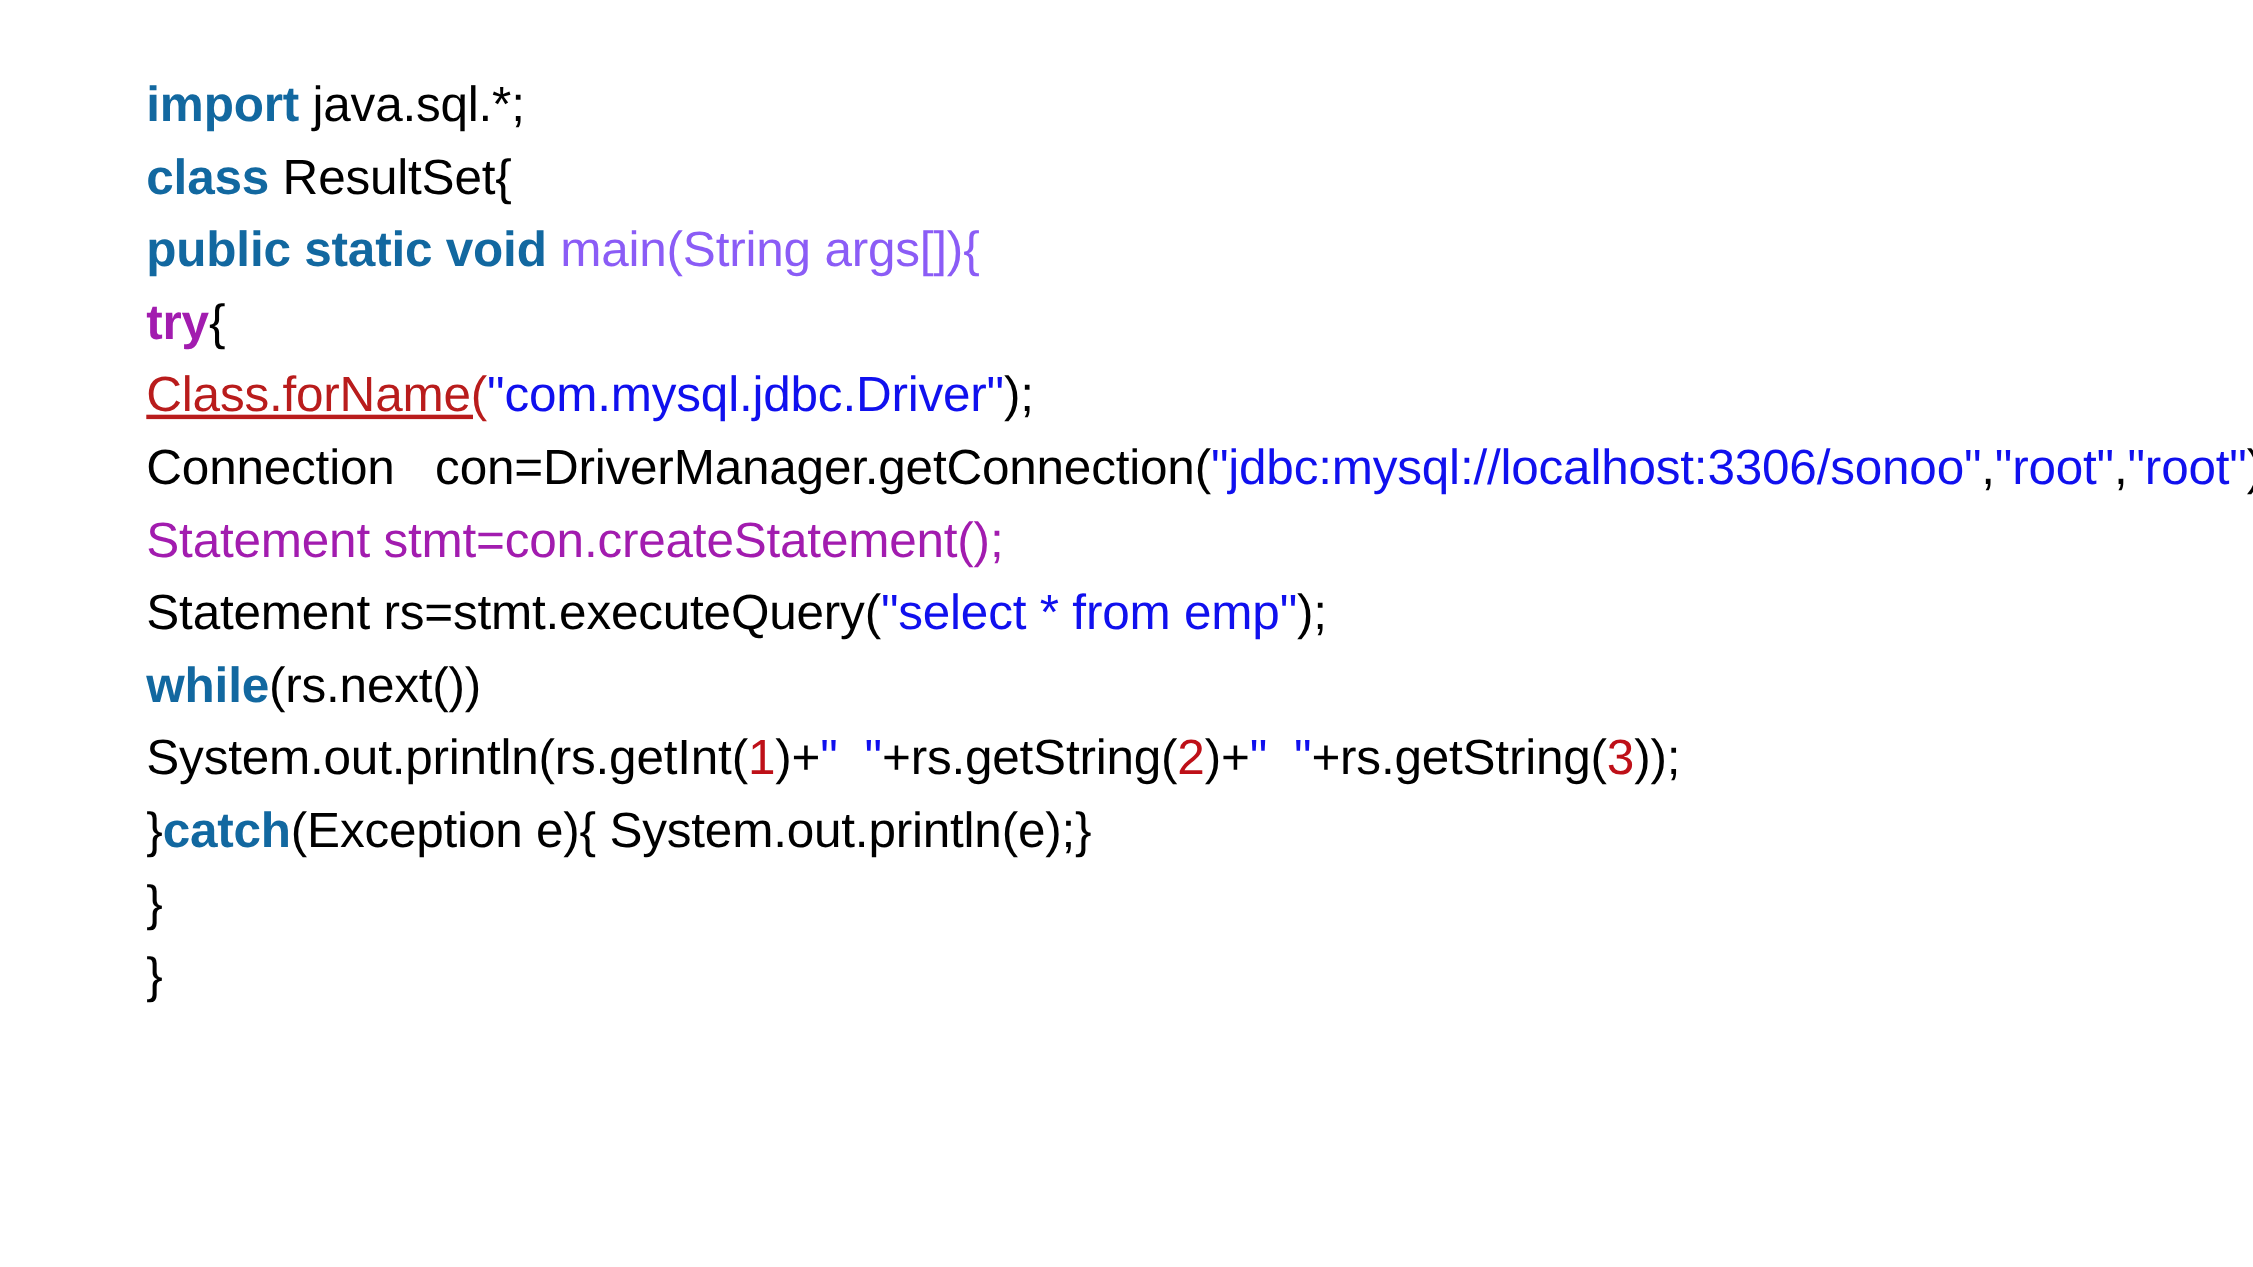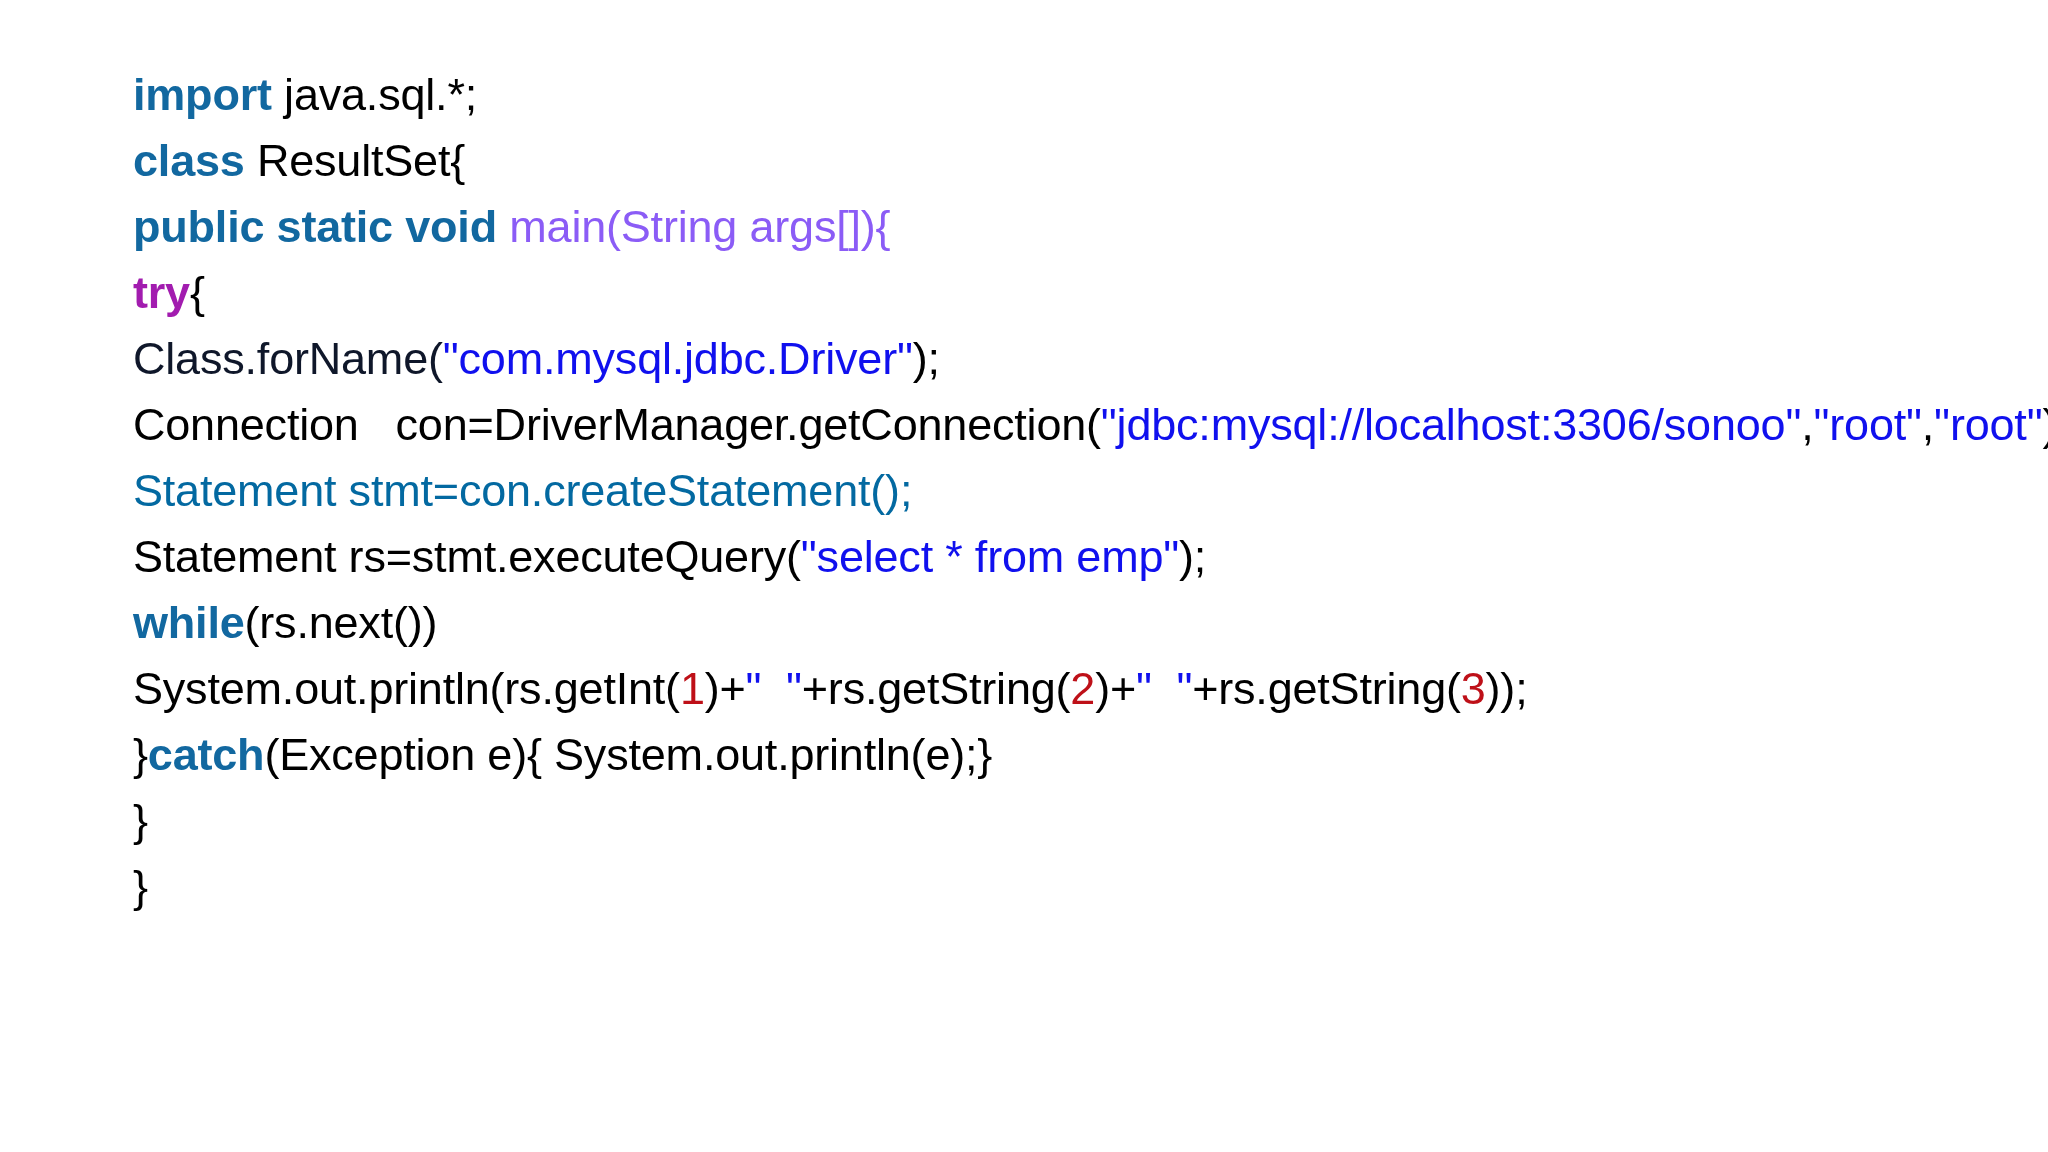--- a/index.html
+++ b/index.html
@@ -47,22 +47,22 @@
   }
 </style>
 </head>
 <body style="background: rgb(255, 255, 255);">
 
 <div id="code-block">
     <div class="code-line"><span class="tok kw" style="color: rgb(18, 104, 160);">import</span><span class="tok plain" style="color: rgb(0, 0, 0);"> java.sql.*;</span></div>
     <div class="code-line"><span class="tok kw" style="color: rgb(18, 104, 160); text-align: center;">class</span><span class="tok plain" style="color: rgb(0, 0, 0);"> ResultSet{</span></div>
     <div class="code-line"><span class="tok kw" style="color: rgb(18, 104, 160);">public static void</span><span class="tok plain" style="color: #8b5cf6;"> main(String args[]){</span></div>
     <div class="code-line"><span class="tok kw" style="color: #a21caf;">try</span><span class="tok plain" style="color: rgb(0, 0, 0);">{</span></div>
-    <div class="code-line"><span class="tok plain" style="color: #0f172a;">Class.forName(</span><span class="tok str" style="color: rgb(16, 16, 238);">"com.mysql.jdbc.Driver"</span><span class="tok plain" style="color: rgb(0, 0, 0);">);</span></div>
+    <div class="code-line"><span class="tok plain" style="color: #b91c1c; text-decoration: underline;">Class.forName(</span><span class="tok str" style="color: rgb(16, 16, 238);">"com.mysql.jdbc.Driver"</span><span class="tok plain" style="color: rgb(0, 0, 0);">);</span></div>
     <div class="code-line"><span class="tok plain" style="color: rgb(0, 0, 0);">Connection   con=DriverManager.getConnection(</span><span class="tok str" style="color: rgb(16, 16, 238);">"jdbc:mysql://localhost:3306/sonoo"</span><span class="tok plain" style="color: rgb(0, 0, 0);">,</span><span class="tok str" style="color: rgb(16, 16, 238);">"root"</span><span class="tok plain" style="color: rgb(0, 0, 0);">,</span><span class="tok str" style="color: rgb(16, 16, 238);">"root"</span><span class="tok plain" style="color: rgb(0, 0, 0);">);</span></div>
-    <div class="code-line"><span class="tok plain" style="color: #0369a1;">Statement stmt=con.createStatement();</span></div>
+    <div class="code-line"><span class="tok plain" style="color: #a21caf;">Statement stmt=con.createStatement();</span></div>
     <div class="code-line"><span class="tok plain" style="color: rgb(0, 0, 0);">Statement rs=stmt.executeQuery(</span><span class="tok str" style="color: rgb(16, 16, 238);">"select * from emp"</span><span class="tok plain" style="color: rgb(0, 0, 0);">);</span></div>
     <div class="code-line"><span class="tok kw" style="color: rgb(18, 104, 160);">while</span><span class="tok plain" style="color: rgb(0, 0, 0);">(rs.next())</span></div>
     <div class="code-line"><span class="tok plain" style="color: rgb(0, 0, 0);">System.out.println(rs.getInt(</span><span class="tok num" style="color: rgb(190, 16, 24);">1</span><span class="tok plain" style="color: rgb(0, 0, 0);">)+</span><span class="tok str" style="color: rgb(16, 16, 238);">"  "</span><span class="tok plain" style="color: rgb(0, 0, 0);">+rs.getString(</span><span class="tok num" style="color: rgb(190, 16, 24);">2</span><span class="tok plain" style="color: rgb(0, 0, 0);">)+</span><span class="tok str" style="color: rgb(16, 16, 238);">"  "</span><span class="tok plain" style="color: rgb(0, 0, 0);">+rs.getString(</span><span class="tok num" style="color: rgb(190, 16, 24);">3</span><span class="tok plain" style="color: rgb(0, 0, 0);">));</span></div>
     <div class="code-line"><span class="tok plain" style="color: rgb(0, 0, 0);">}</span><span class="tok kw" style="color: rgb(18, 104, 160); text-align: center;">catch</span><span class="tok plain" style="color: rgb(0, 0, 0);">(Exception e){ System.out.println(e);}</span></div>
     <div class="code-line"><span class="tok plain" style="color: rgb(0, 0, 0);">}</span></div>
     <div class="code-line"><span class="tok plain" style="color: rgb(0, 0, 0);">}</span></div>
   </div>
 
 </body></html>

